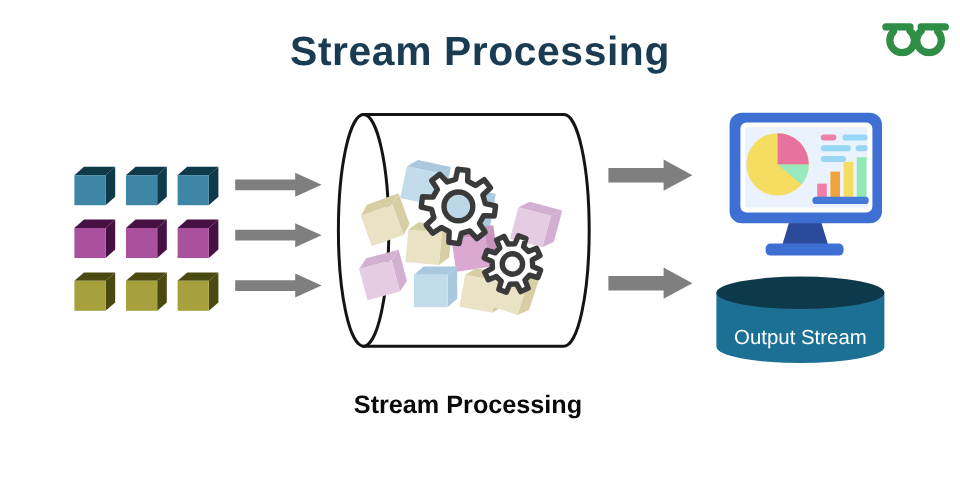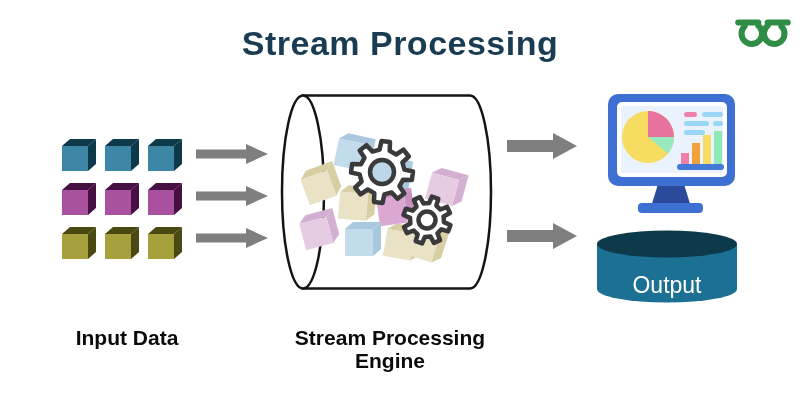--- a/index.html
+++ b/index.html
@@ -8,21 +8,21 @@
   .stage{position:absolute;inset:0;}
   svg.diagram{position:absolute;left:0;top:0;z-index:1;}
   .txt{position:absolute;z-index:2;}
 
   .title{left:0;top:24px;width:800px;text-align:center;font-size:34px;font-weight:800;
          letter-spacing:.5px;color:var(--c-title);}
   .node-label{font-size:21px;font-weight:700;color:var(--c-label);text-align:center;line-height:23px;}
   .lbl-input{left:27px;top:326px;width:200px;}
   .lbl-engine{left:290px;top:326px;width:200px;}
   .lbl-outputs{left:572px;top:328px;width:200px;}
-  .db-label{left:596px;top:272px;width:142px;text-align:center;font-size:23px;
+  .db-label{left:596px;top:272px;width:142px;text-align:center;font-size:17px;
             font-weight:400;color:var(--c-db-text);}
 
   .logo{position:absolute;left:735px;top:11px;z-index:2;}
 
   
   .cyl{fill:#ffffff;stroke:var(--c-outline);stroke-width:2.5;}
   .arrow{fill:var(--c-arrow);}
   .cb-f{fill:var(--c-cube-blue-face);}   .cb-d{fill:var(--c-cube-blue-depth);}
   .cp-f{fill:var(--c-cube-purple-face);} .cp-d{fill:var(--c-cube-purple-depth);}
   .co-f{fill:var(--c-cube-olive-face);}  .co-d{fill:var(--c-cube-olive-depth);}
@@ -207,22 +207,20 @@
 
   <svg class="logo" width="56" height="36" viewBox="0 0 120 76" role="img" aria-label="GeeksforGeeks logo">
     <path class="logo-stroke" d="M7,24 H50"></path>
     <path class="logo-stroke" d="M50.1,31.1 A22,22 0 1 1 20.4,32.4"></path>
     <path class="logo-stroke" d="M113,24 H70"></path>
     <path class="logo-stroke" d="M69.9,31.1 A22,22 0 1 0 99.6,32.4"></path>
   </svg>
 
   <div class="txt title">Stream Processing</div>
 
-  <div class="txt node-label lbl-input">Input Data</div>
 
   <div class="txt node-label lbl-engine">
     <div>Stream Processing</div>
-    <div>Engine</div>
   </div>
 
 
   <div class="txt db-label">Output Stream</div>
 </div>
 
 </body></html>

